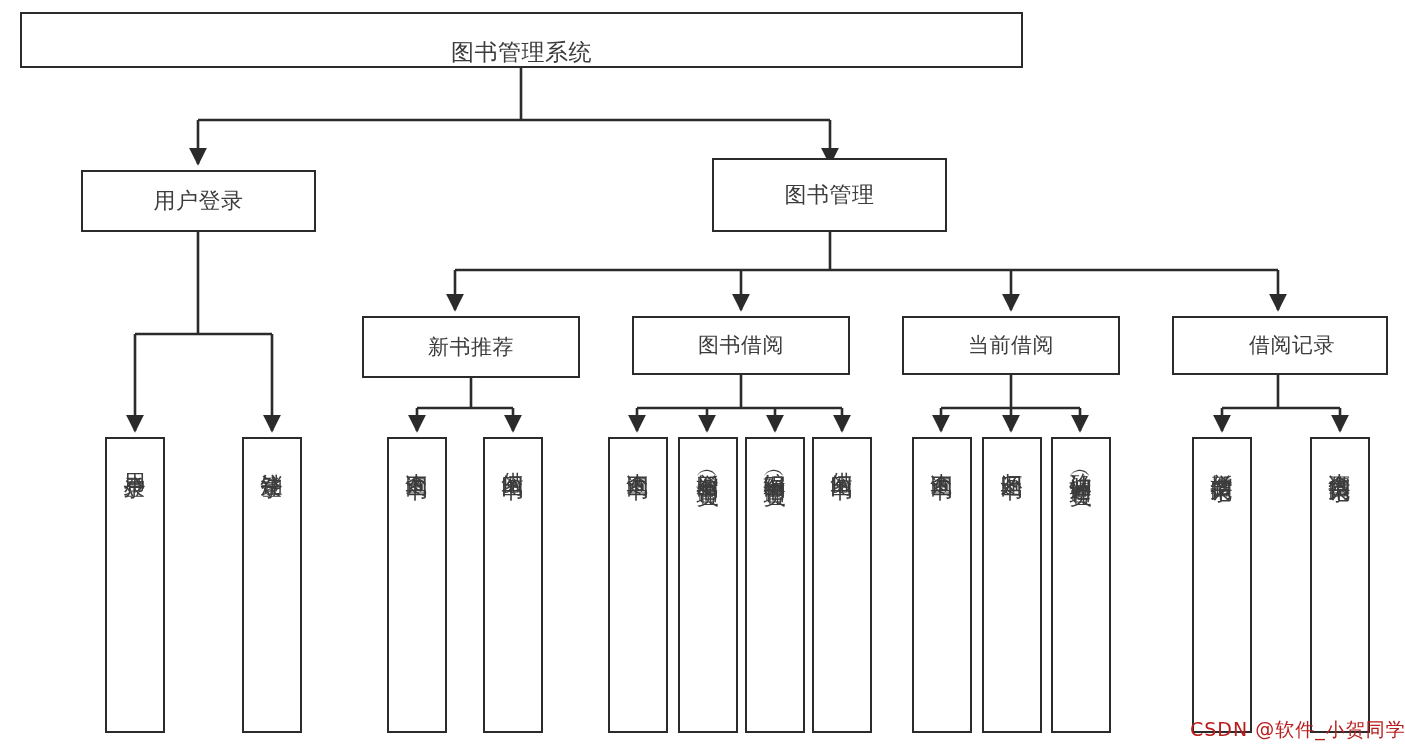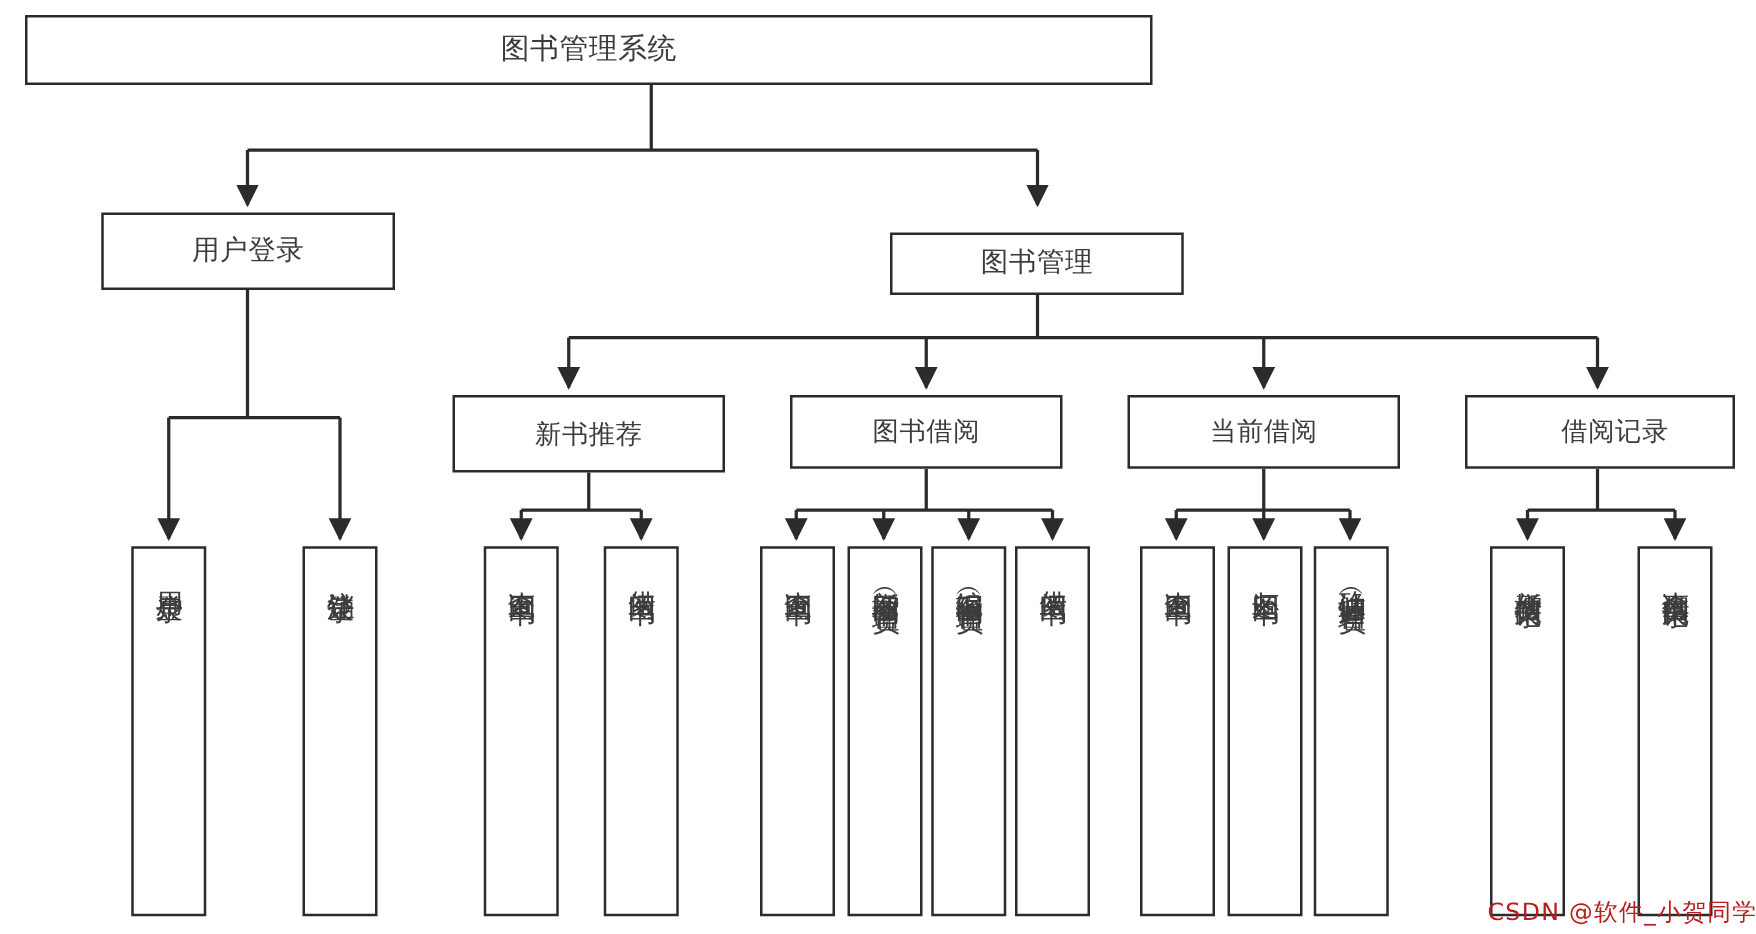--- a/index.html
+++ b/index.html
@@ -115,29 +115,29 @@
       <path d="M 1011 408 L 1011 431" marker-end="url(#arrow)"></path>
       <path d="M 1080 408 L 1080 431" marker-end="url(#arrow)"></path>
 
       <path d="M 1278 375 L 1278 408"></path>
       <path d="M 1222 408 L 1340 408"></path>
       <path d="M 1222 408 L 1222 431" marker-end="url(#arrow)"></path>
       <path d="M 1340 408 L 1340 431" marker-end="url(#arrow)"></path>
     </g>
   </svg>
 
-  <div class="node horiz n-root" style="left:20px; top:12px; width:902px; height:56px;">
+  <div class="node horiz n-root" style="left:20px; top:12px; width:1003px; height:56px;align-items:flex-end;">
     <span class="lbl">图书管理系统</span>
   </div>
 
   <div class="node horiz n-l1" style="left:81px; top:170px; width:235px; height:62px;">
     <span class="lbl">用户登录</span>
   </div>
 
-  <div class="node horiz n-l1" style="left:712px; top:186px; width:235px; height:50px;">
+  <div class="node horiz n-l1" style="left:712px; top:158px; width:235px; height:74px;">
     <span class="lbl">图书管理</span>
   </div>
 
   <div class="node horiz n-l2" style="left:362px; top:316px; width:218px; height:62px;">
     <span class="lbl">新书推荐</span>
   </div>
 
   <div class="node horiz n-l2" style="left:902px; top:316px; width:218px; height:59px;">
     <span class="lbl">当前借阅</span>
   </div>

